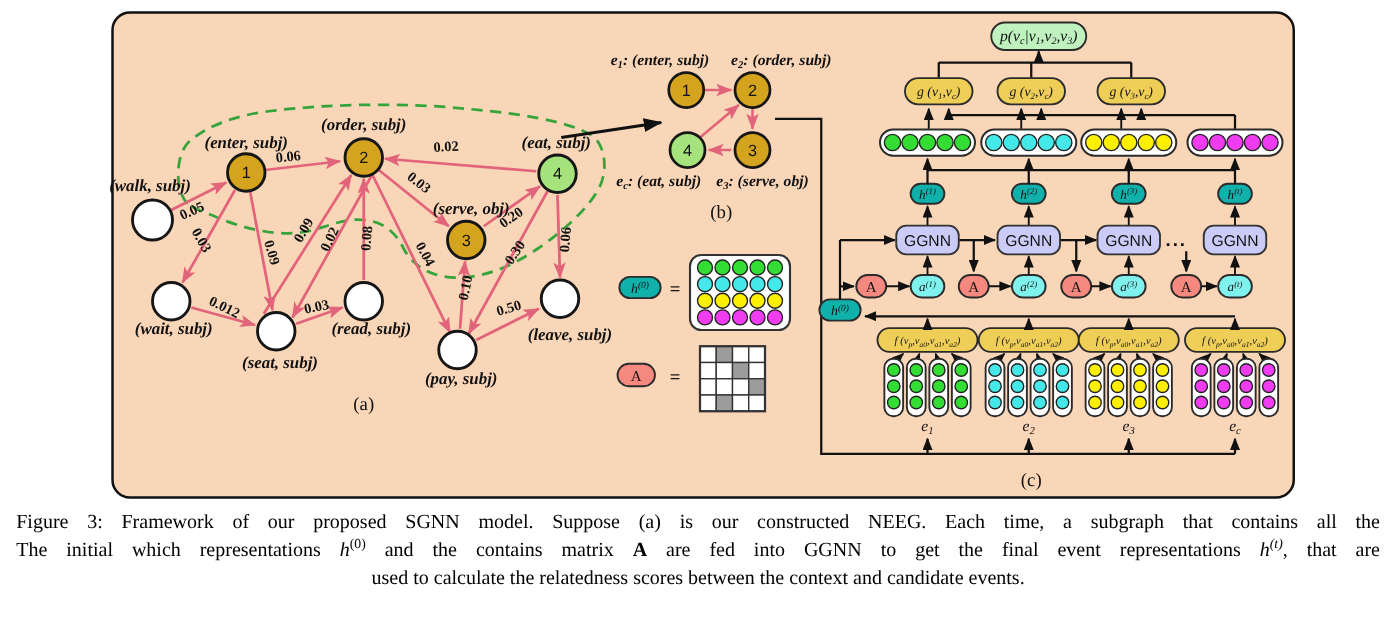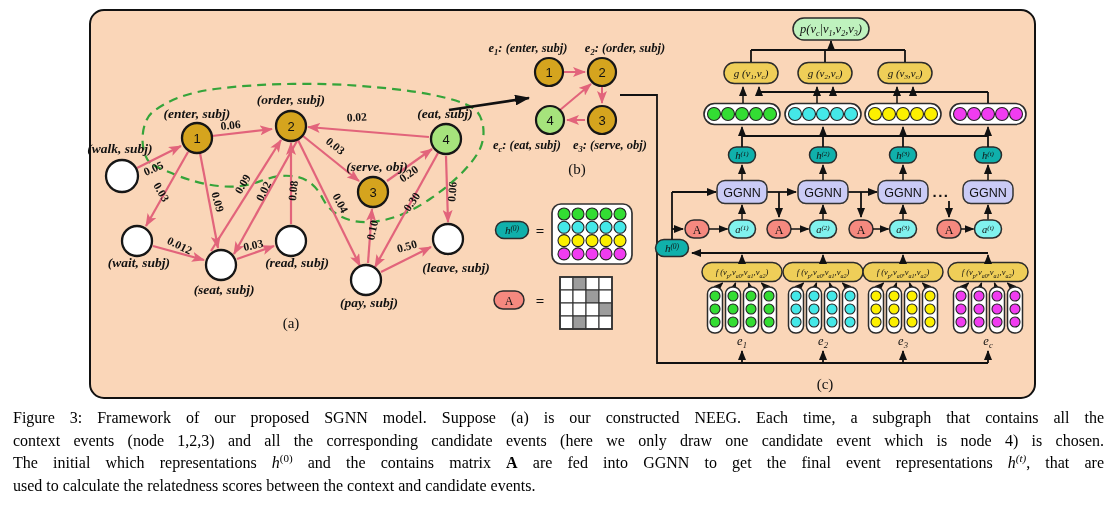--- a/index.html
+++ b/index.html
@@ -15,21 +15,21 @@
   .t-math11{font:italic 11px "Liberation Serif",serif;}
   .t-math10{font:italic 10.5px "Liberation Serif",serif;}
   .t-math12{font:italic 12.5px "Liberation Serif",serif;}
   .t-f{font:italic 8.5px "Liberation Serif",serif;}
   .t-ggnn{font:12.5px "Liberation Sans",sans-serif;}
   .t-eq{font:bold 15px "Liberation Serif",serif;}
   .t-dots{font:bold 15px "Liberation Sans",sans-serif;letter-spacing:1.5px;}
   .t-A{font:12px "Liberation Serif",serif;}
   
   .caption{position:absolute;left:13px;right:13px;top:407px;font-size:16px;line-height:22.6px;color:#000;}
-  .cap-line{white-space:normal;}
+  .cap-line{white-space:normal;text-align:center;}
   .just{text-align:justify;text-align-last:justify;}
   .mi{font-style:italic;}
   .mb{font-weight:bold;}
   sup{font-size:11px;line-height:0;}
 </style>
 </head>
 <body>
 
 <div class="page">
   <svg id="fig" width="1117" height="402" viewBox="0 0 1117 402">
@@ -378,17 +378,16 @@
         <line x1="751" y1="50" x2="905" y2="50" stroke="#111111" stroke-width="1.8"></line>
         <line x1="831" y1="50" x2="831" y2="41" stroke="#111111" stroke-width="1.8" marker-end="url(#mb)"></line>
         <rect x="793" y="18" width="76" height="22" rx="11" fill="#BFF2BE" stroke="#2b2b2b" stroke-width="1.5"></rect>
         <text x="831" y="33" class="t-math12" text-anchor="middle"><tspan>p(v</tspan><tspan dy="2.5" font-size="8">c</tspan><tspan dy="-2.5">|v</tspan><tspan dy="2.5" font-size="8">1</tspan><tspan dy="-2.5">,v</tspan><tspan dy="2.5" font-size="8">2</tspan><tspan dy="-2.5">,v</tspan><tspan dy="2.5" font-size="8">3</tspan><tspan dy="-2.5">)</tspan></text>
         <text x="825" y="389" class="t-panel" text-anchor="middle">(c)</text>
       </g>
   </svg>
 
   <div class="caption">
     <div class="cap-line just"><span>Figure 3: Framework of our proposed SGNN model. Suppose (a) is our constructed NEEG. Each time, a subgraph that contains all the</span></div>
-    <div class="cap-line just"><span>context events (node 1,2,3) and all the corresponding candidate events (here we only draw one candidate event which is node 4) is chosen.</span></div>
     <div class="cap-line just"><span>The initial which representations </span><span class="mi">h</span><sup>(0)</sup><span> and the contains matrix </span><span class="mb">A</span><span> are fed into GGNN to get the final event representations </span><span class="mi">h</span><sup class="mi">(t)</sup><span>, that are</span></div>
     <div class="cap-line"><span>used to calculate the relatedness scores between the context and candidate events.</span></div>
   </div>
 </div>
 
 </body></html>

